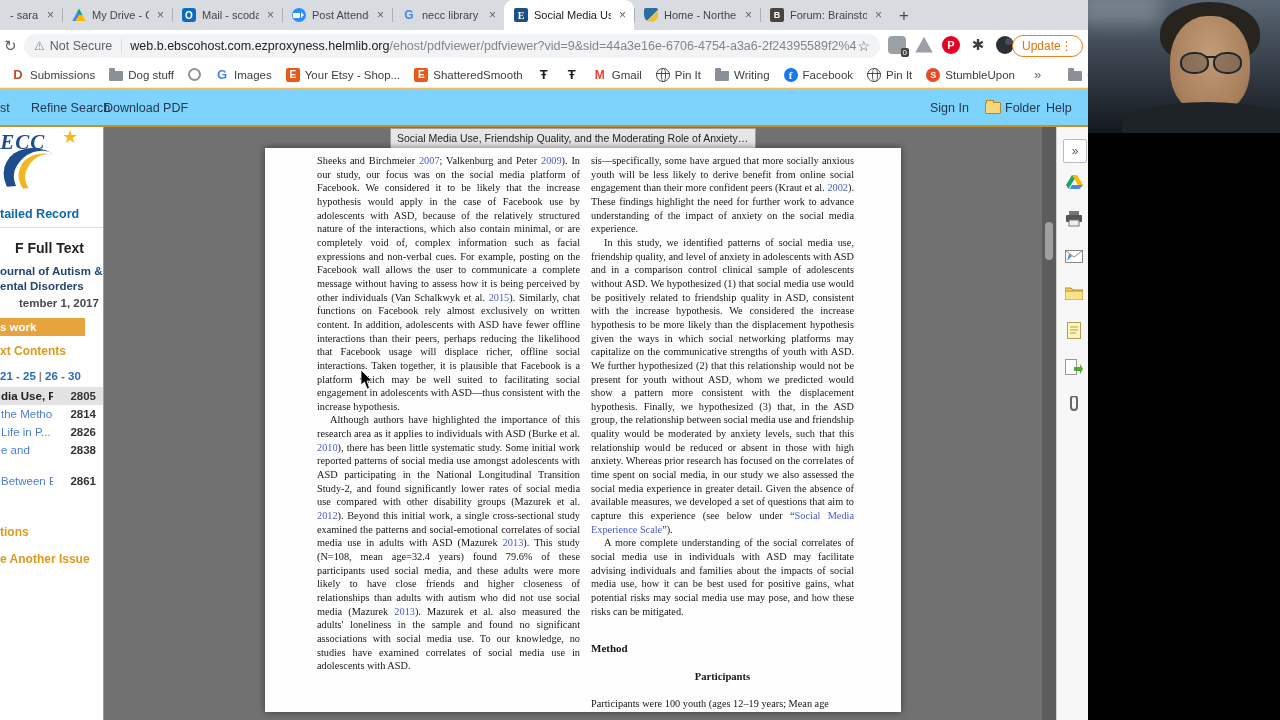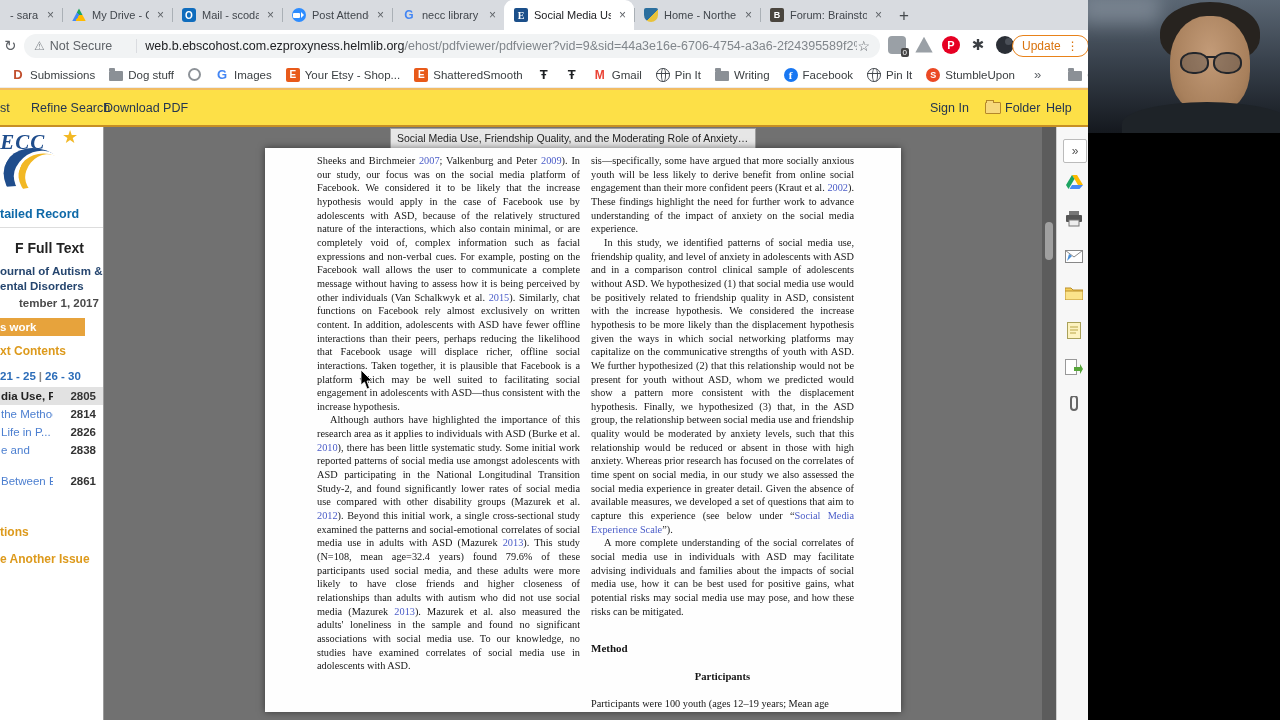--- a/index.html
+++ b/index.html
@@ -32,37 +32,37 @@
   .fi-school{background:linear-gradient(135deg,#2b6f9e 55%,#e8c23a 55%);border-radius:2px 2px 50% 50%;}
   .fi-forum{background:#4a453e;color:#fff;border-radius:2px;font-size:9px;}
 
   
   #addrrow{position:absolute;left:0;top:30px;width:1280px;height:32px;background:#fff;}
   #reload{position:absolute;left:4px;top:7px;font-size:15px;color:#5f6368;}
   #omnibox{position:absolute;left:24px;top:4px;width:856px;height:24px;background:#f1f3f4;
            border-radius:12px;display:flex;align-items:center;padding:0 10px;box-sizing:border-box;
            font-size:12.5px;color:#202124;}
   #warn{color:#80868b;font-size:12px;margin-right:5px;}
-  #notsecure{color:#5f6368;margin-right:24px;}
+  #notsecure{color:#5f6368;margin-right:9px;}
   #omnibox .sep{width:1px;height:14px;background:#dadce0;margin-right:8px;}
   #urlhost{font-weight:400;color:#202124;white-space:nowrap;}
   #urlpath{color:#80868b;white-space:nowrap;overflow:hidden;flex:1;}
   #star{margin-left:auto;color:#5f6368;font-size:14px;}
   #extrow{position:absolute;left:888px;top:6px;display:flex;align-items:center;gap:9px;}
   .ext{width:18px;height:18px;position:relative;display:flex;align-items:center;justify-content:center;}
   .ext-badge{background:#9aa0a6;border-radius:4px;}
   .ext-badge b{position:absolute;right:-3px;bottom:-3px;background:#444;color:#fff;font-size:8px;
                padding:0 2px;border-radius:2px;font-weight:400;}
   .ext-drive{background:#9aa0a6;clip-path:polygon(50% 4%,98% 92%,2% 92%);}
   .ext-pin{background:#e60023;border-radius:50%;color:#fff;font:700 11px "Liberation Sans",sans-serif;}
   .ext-puzzle{color:#3b3f44;font-size:15px;}
   .ext-dark{background:#2b2f36;border-radius:50%;}
   .ext-dark::after{content:"";position:absolute;right:2px;top:2px;width:7px;height:7px;border-radius:50%;background:#4b5058;}
   #updatepill{position:absolute;left:1012px;top:5px;height:22px;border:1.5px solid #e8821a;
-              border-radius:12px;display:flex;align-items:center;gap:6px;padding:6px 9px;
+              border-radius:12px;display:flex;align-items:center;padding:6px 9px;
               color:#d9730d;font-size:12px;box-sizing:border-box;background:#fff;}
 
   
   #bkmrow{position:absolute;left:0;top:62px;width:1280px;height:26px;background:#fff;
           display:flex;align-items:center;gap:4px;padding:0 200px 0 6px;box-sizing:border-box;
           border-bottom:1px solid #ececec;}
   .bkm{display:flex;align-items:center;gap:5px;font-size:11.5px;color:#3c4043;padding:2px 5px;white-space:nowrap;}
   .bk{width:14px;height:14px;display:inline-flex;align-items:center;justify-content:center;
       font:700 11px "Liberation Sans",sans-serif;flex:none;position:relative;}
   .bk-doc{color:#c14f2e;font-size:13px;}
@@ -77,21 +77,21 @@
   .bk-globe::after{content:"";position:absolute;left:4px;top:-1px;bottom:-1px;width:3.5px;
                    border-left:1.5px solid #454a50;border-right:1.5px solid #454a50;border-radius:50%;}
   .bk-fb{background:#1877f2;color:#fff;border-radius:50%;font-family:"Liberation Serif",serif;font-size:11px;}
   .bk-su{background:#eb4924;color:#fff;border-radius:50%;font-size:9px;}
   .bk-glyph{color:#1d1f22;font-size:13px;font-weight:700;}
   #bkspacer{flex:1;}
   #bkchevron{color:#5f6368;font-size:13px;padding:0 6px;}
   #bkdivider{width:1px;height:16px;background:#d7dade;margin:0 4px;}
 
   
-  #goldbar{position:absolute;left:0;top:88px;width:1280px;height:39px;background:#fde047;
+  #goldbar{position:absolute;left:0;top:88px;width:1280px;height:39px;background:#7dd3fc;
            border-top:2px solid #f2bc63;border-bottom:2px solid #c78f24;box-sizing:border-box;
            color:#253650;font-size:12.5px;}
   #goldbar .gitem{position:absolute;top:11px;white-space:nowrap;}
   #g-partial{left:0px;} #g-refine{left:31px;} #g-download{left:104px;}
   #g-signin{left:930px;} #g-folder{left:985px;display:flex;align-items:center;gap:4px;} #g-help{left:1046px;}
   .goldfoldericon{width:14px;height:10px;background:#f6d87c;border:1px solid #b4872a;border-radius:1px;position:relative;}
   .goldfoldericon::before{content:"";position:absolute;left:0;top:-3px;width:6px;height:2px;background:#f6d87c;border:1px solid #b4872a;border-bottom:none;}
 
   
   #content{position:absolute;left:0;top:127px;width:1280px;height:593px;background:#717171;}

